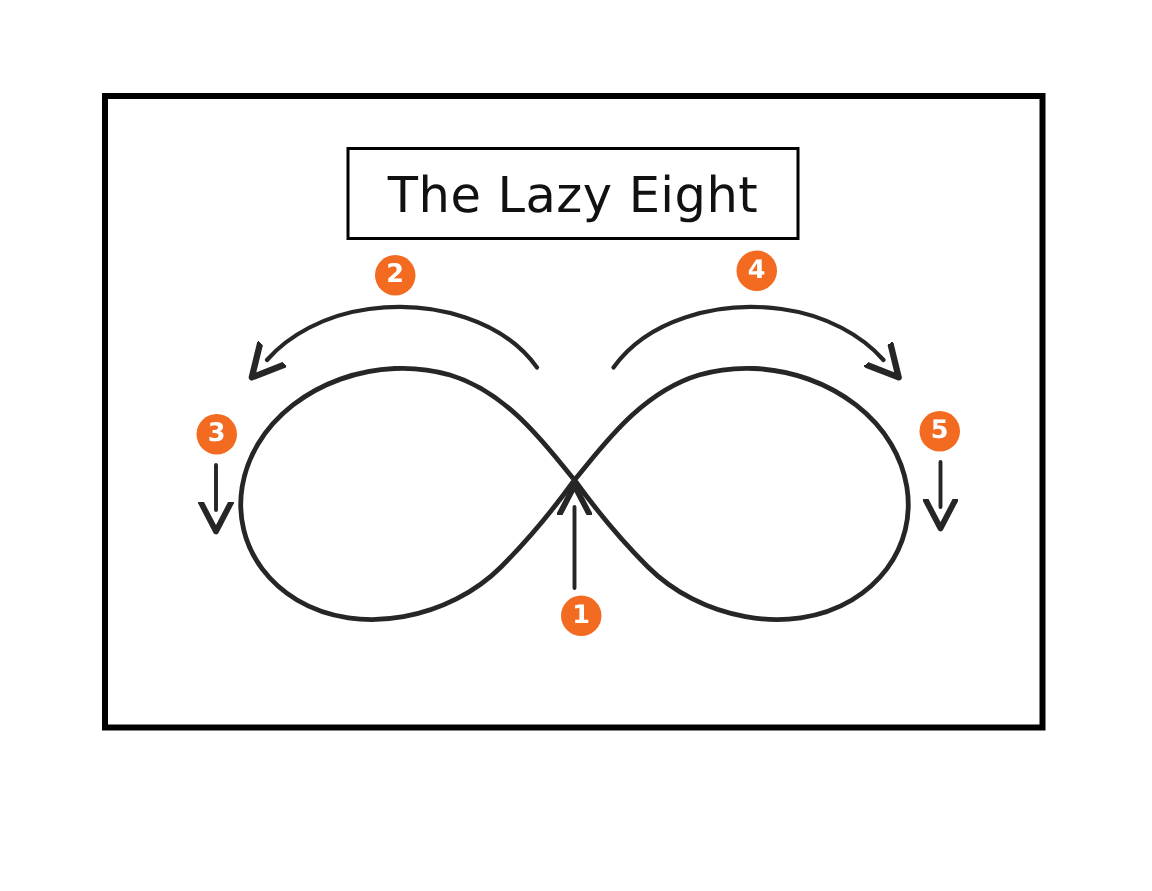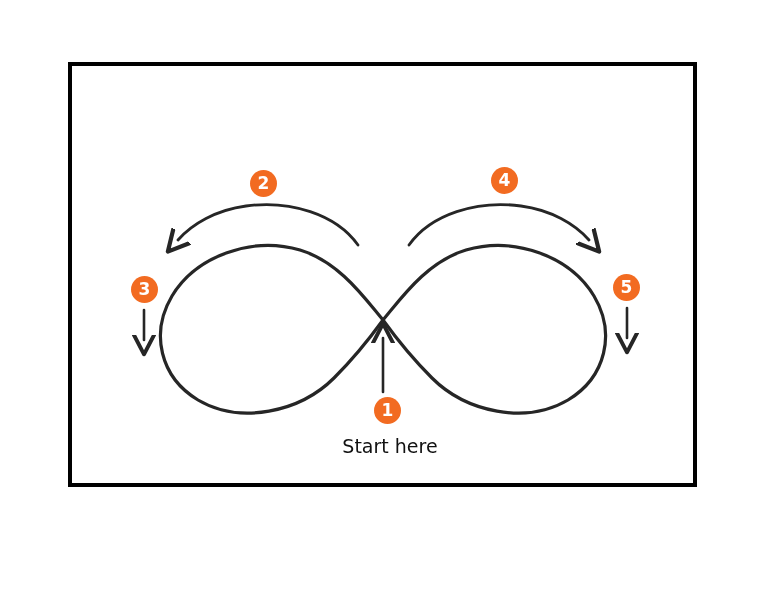--- a/index.html
+++ b/index.html
@@ -92,20 +92,23 @@
     white-space: nowrap;
   }
 </style>
 </head>
 <body>
 
 <div id="page">
 
   <div id="frame"></div>
 
+  <div id="title-box">
+    <span id="title-text">The Lazy Eight</span>
+  </div>
 
   <svg id="art" viewBox="0 0 768 594">
     <defs>
       <marker id="head-black" markerWidth="9" markerHeight="9" refX="2" refY="4.5" orient="auto" markerUnits="strokeWidth">
         <path d="M0,0.6 L7.5,4.5 L0,8.4" fill="none" stroke="#262626" stroke-width="1.5" stroke-linecap="round" stroke-linejoin="round"></path>
       </marker>
     </defs>
 
     <path d="M383,320
              C366,300 340,262 300,250
@@ -141,15 +144,14 @@
   <div class="marker" id="marker-3">
     <span>3</span>
   </div>
   <div class="marker" id="marker-4">
     <span>4</span>
   </div>
   <div class="marker" id="marker-5">
     <span>5</span>
   </div>
 
-  <div id="start-label">Start here</div>
 
 </div>
 
 </body></html>

